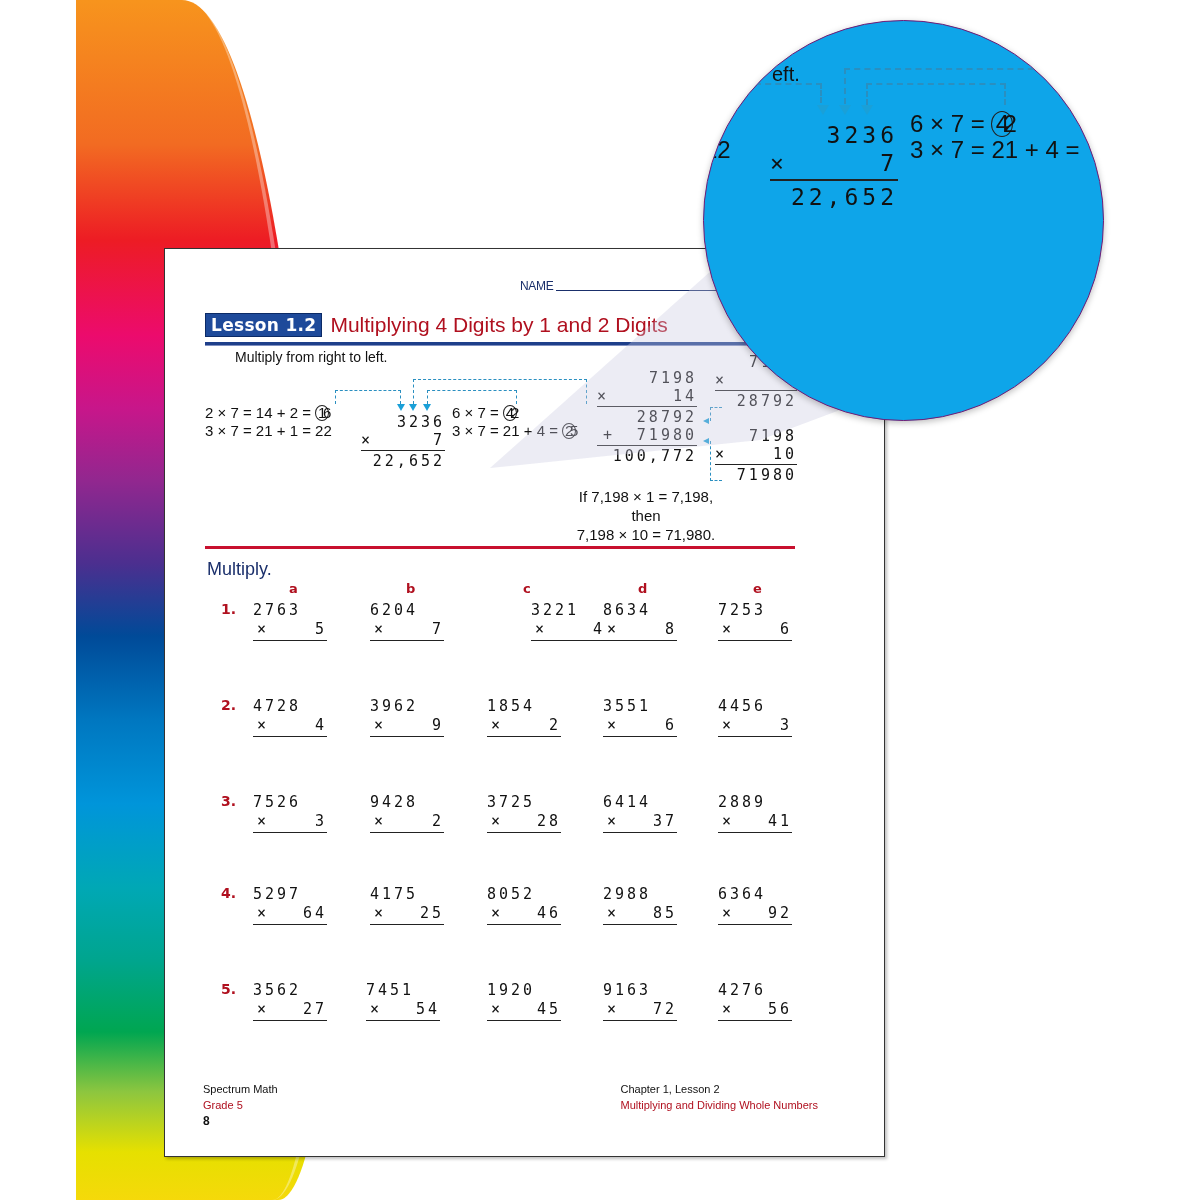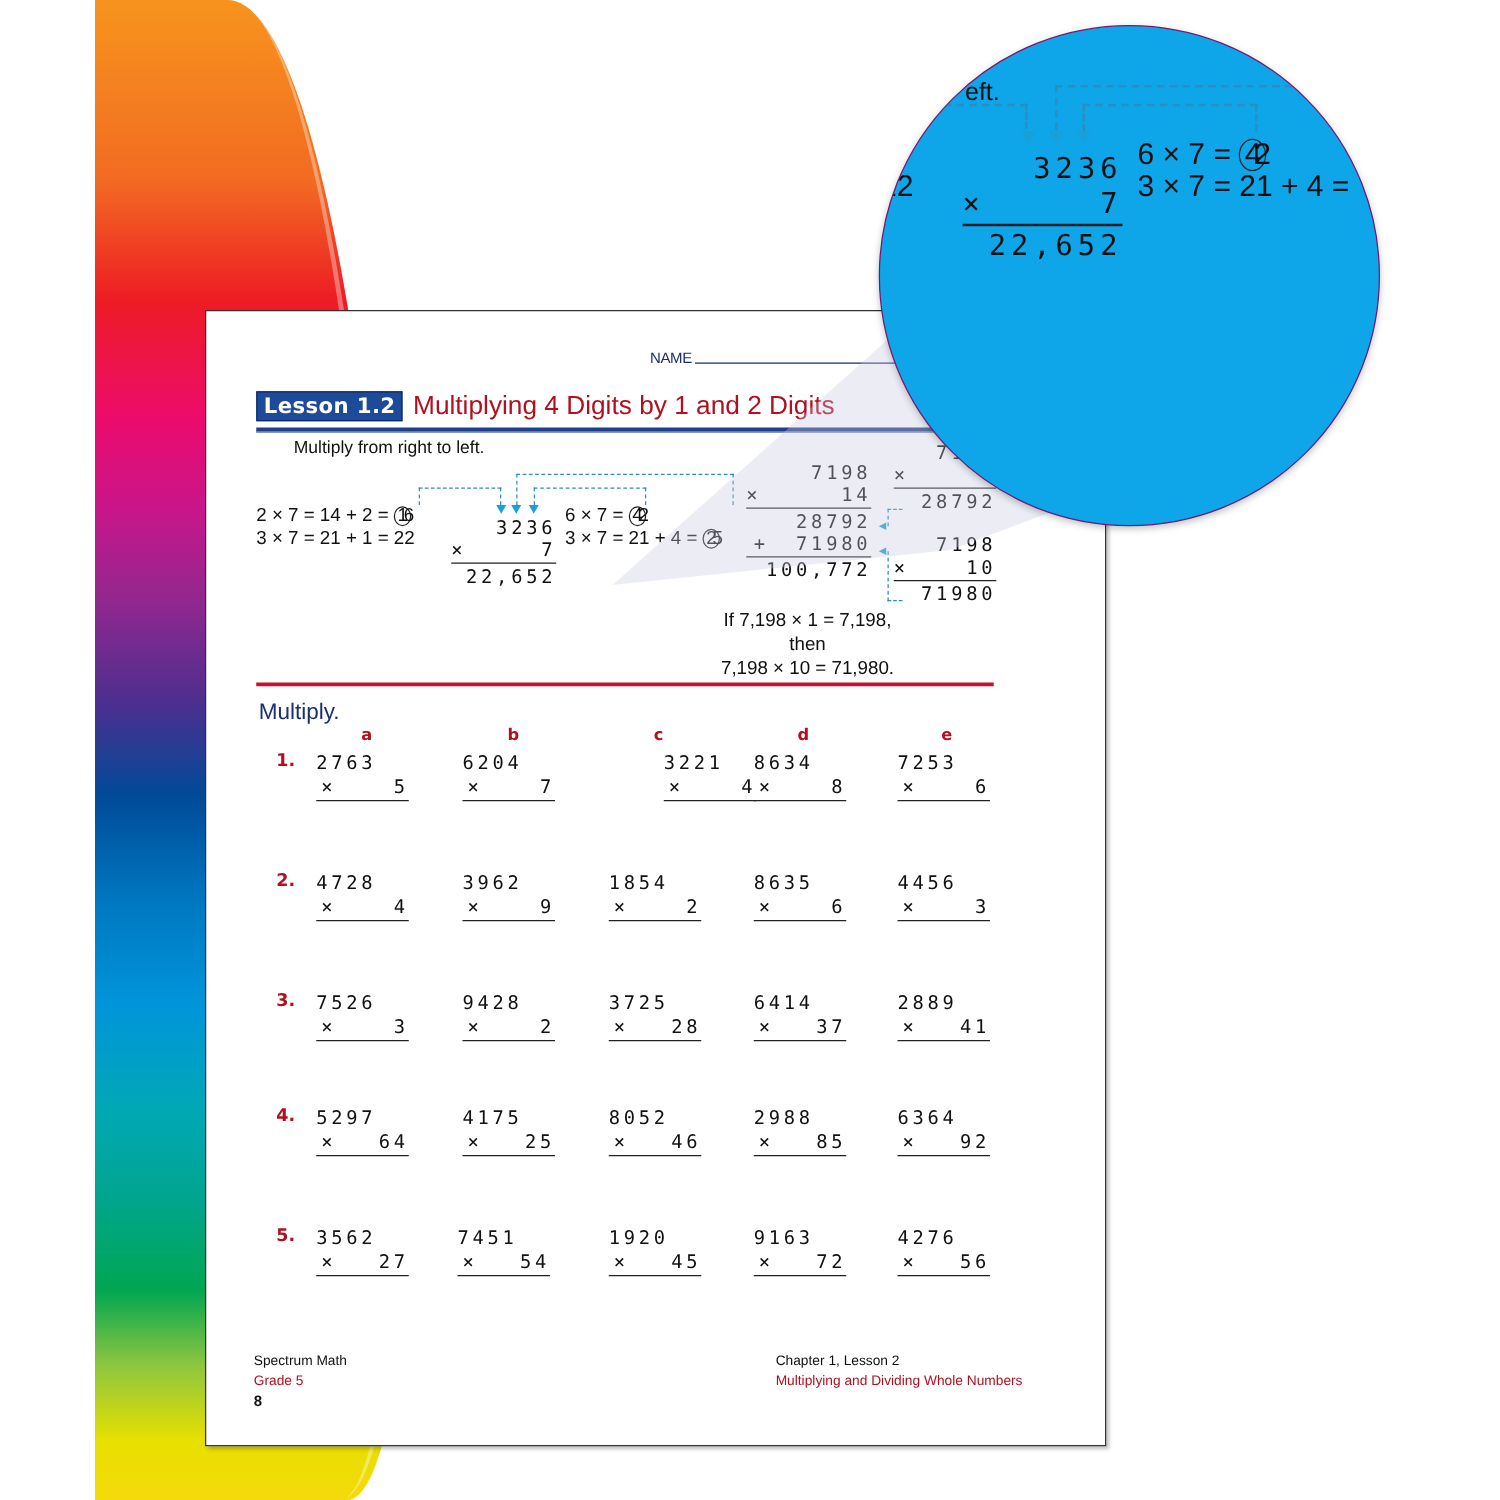--- a/index.html
+++ b/index.html
@@ -215,21 +215,21 @@
       </div>
       <div class="prob" style="left: 205px; top: 448px;">
         <div class="top">3962</div>
         <div class="bot"><span class="times">×</span><span>9</span></div>
       </div>
       <div class="prob" style="left: 322px; top: 448px;">
         <div class="top">1854</div>
         <div class="bot"><span class="times">×</span><span>2</span></div>
       </div>
       <div class="prob" style="left: 438px; top: 448px;">
-        <div class="top">8635</div>
+        <div class="top">3551</div>
         <div class="bot"><span class="times">×</span><span>6</span></div>
       </div>
       <div class="prob" style="left: 553px; top: 448px;">
         <div class="top">4456</div>
         <div class="bot"><span class="times">×</span><span>3</span></div>
       </div>
       <div class="prob" style="left: 88px; top: 544px;">
         <div class="top">7526</div>
         <div class="bot"><span class="times">×</span><span>3</span></div>
       </div>

